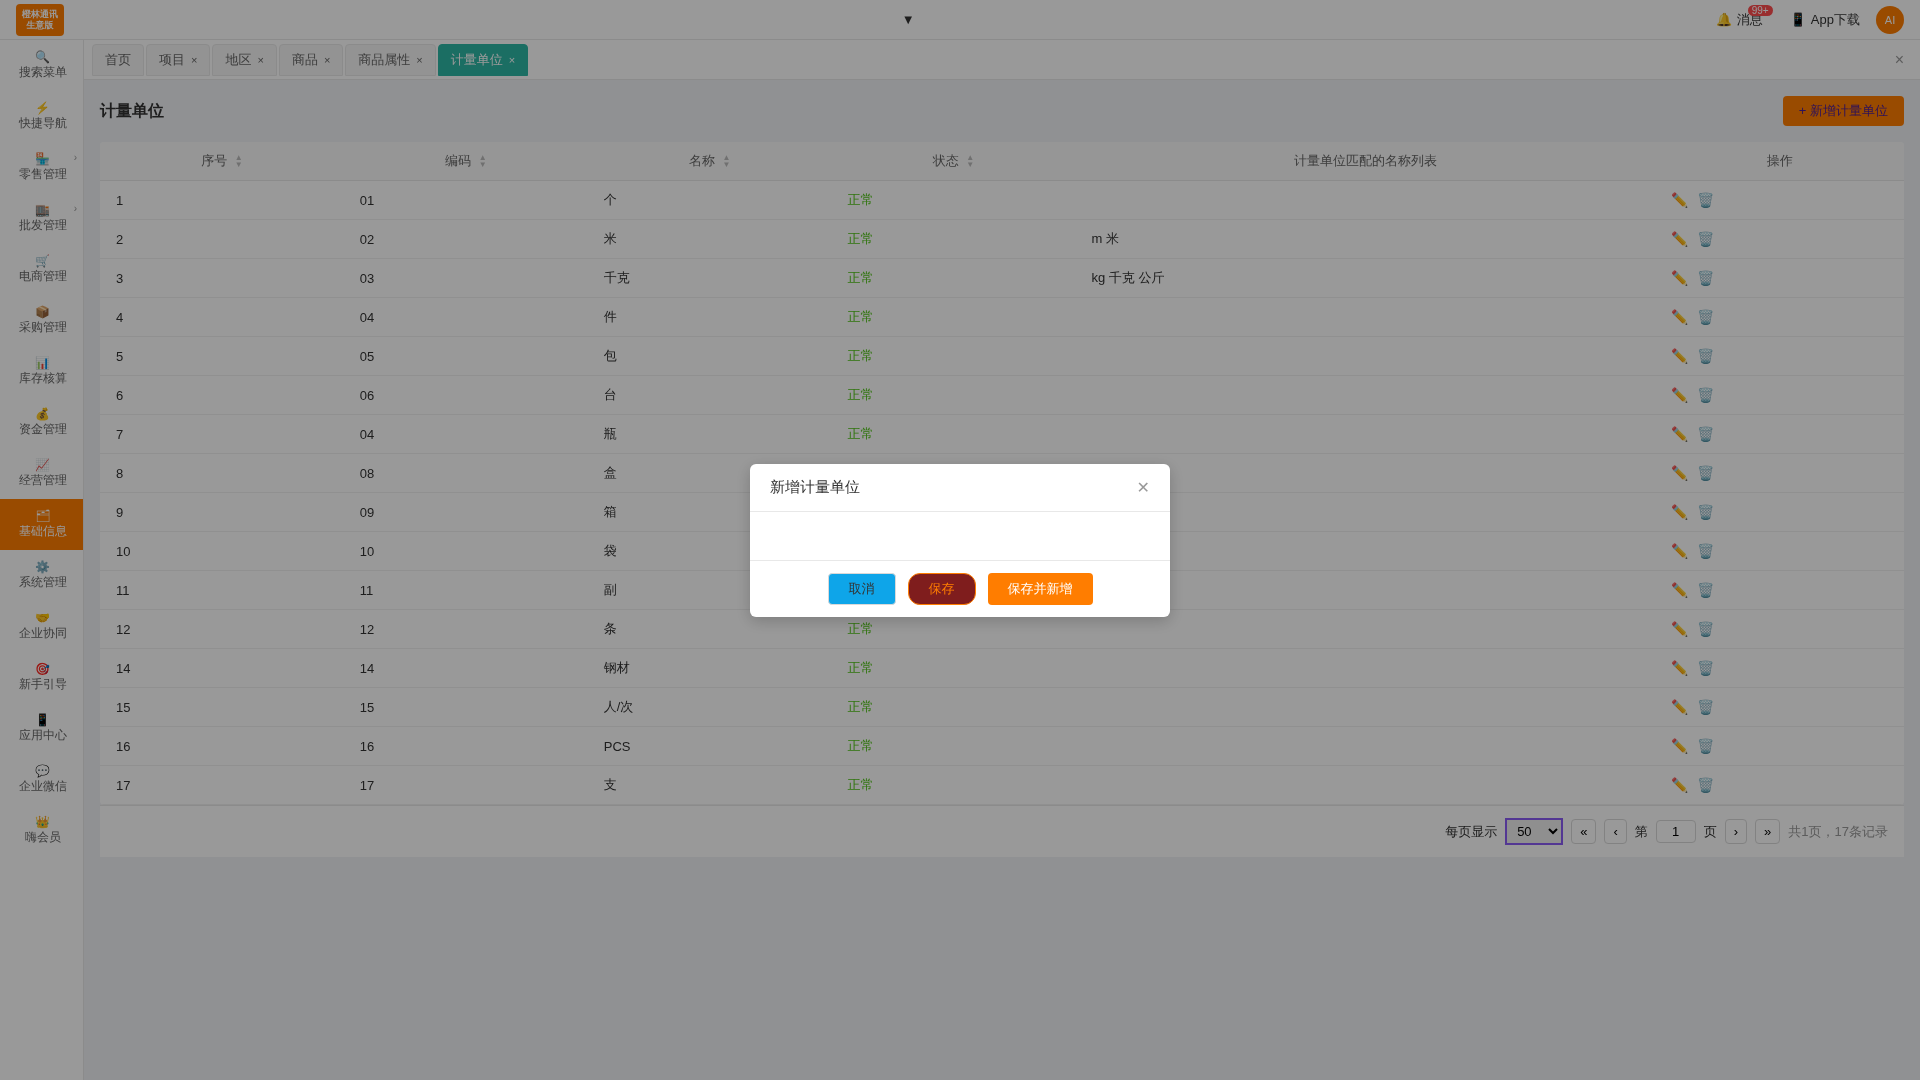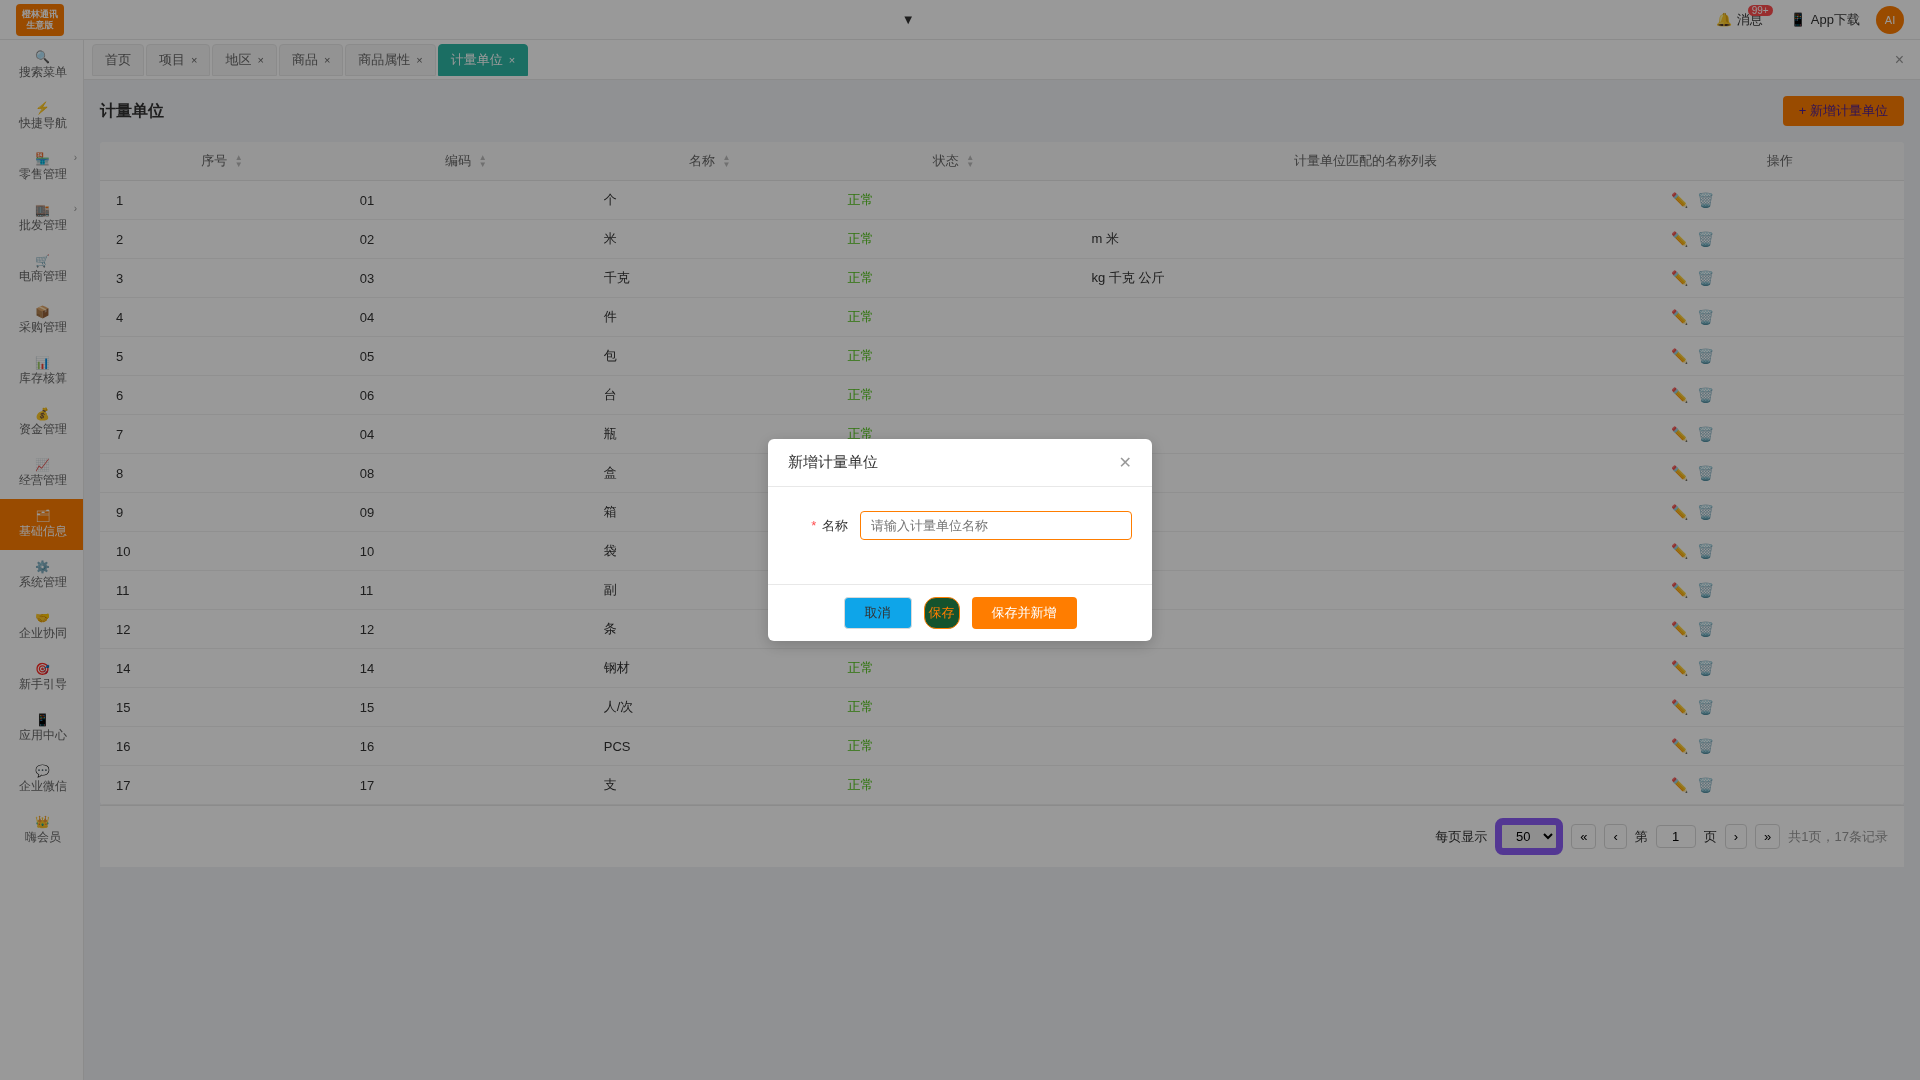--- a/index.html
+++ b/index.html
@@ -218,40 +218,39 @@
     .page-input {
       width: 40px;
       padding: 3px 6px;
       border: 1px solid #d9d9d9;
       border-radius: 4px;
       text-align: center;
       font-size: 13px;
     }
     .page-select {
       padding: 3px 6px;
-      border: 7px solid #8b5cf6;
-      border-radius: 8px;
-      font-size: 13px;
-      text-align: center;
+      border: 2px solid #8b5cf6;
+      border-radius: 0;
+      font-size: 13px;
     }
 
     
     .modal-overlay {
       position: fixed;
       top: 0; left: 0; right: 0; bottom: 0;
       background: rgba(0,0,0,0.4);
       display: flex;
       align-items: center;
       justify-content: center;
       z-index: 1000;
     }
     .modal {
       background: white;
       border-radius: 6px;
-      width: 384px;
+      width: 420px;
       box-shadow: 0 4px 16px rgba(0,0,0,0.2);
       overflow: hidden;
     }
     .modal-header {
       padding: 14px 20px;
       border-bottom: 1px solid #e8e8e8;
       display: flex;
       align-items: center;
       justify-content: space-between;
     }
@@ -291,23 +290,23 @@
     .btn-cancel {
       padding: 6px 20px;
       border: 1px solid #d9d9d9;
       background: #0ea5e9;
       border-radius: 4px;
       cursor: pointer;
       font-size: 13px;
       color: #333;
     }
     .btn-save {
-      padding: 6px 4px;
+      padding: 6px 20px;
       border: 1px solid #ff7d00;
-      background: #14532d;
+      background: #7f1d1d;
       border-radius: 12px;
       cursor: pointer;
       font-size: 13px;
       color: #ff7d00;
     }
     .btn-save-new {
       padding: 6px 20px;
       border: none;
       background: #ff7d00;
       border-radius: 4px;
@@ -728,27 +727,20 @@
   </div>
 </div>
 
 <div class="modal-overlay">
   <div class="modal">
     <div class="modal-header">
       <span class="modal-title">新增计量单位</span>
       <span class="modal-close">✕</span>
     </div>
     <div class="modal-body">
-      <div class="form-row">
-        <div class="form-label">
-          <span class="required">*</span>
-          <span>名称</span>
-        </div>
-        <input class="form-input active-input" type="text" placeholder="请输入计量单位名称" style="">
-      </div>
     </div>
     <div class="modal-footer">
       <button class="btn-cancel">取消</button>
       <button class="btn-save">保存</button>
       <button class="btn-save-new">保存并新增</button>
     </div>
   </div>
 </div>
 
 </body></html>

